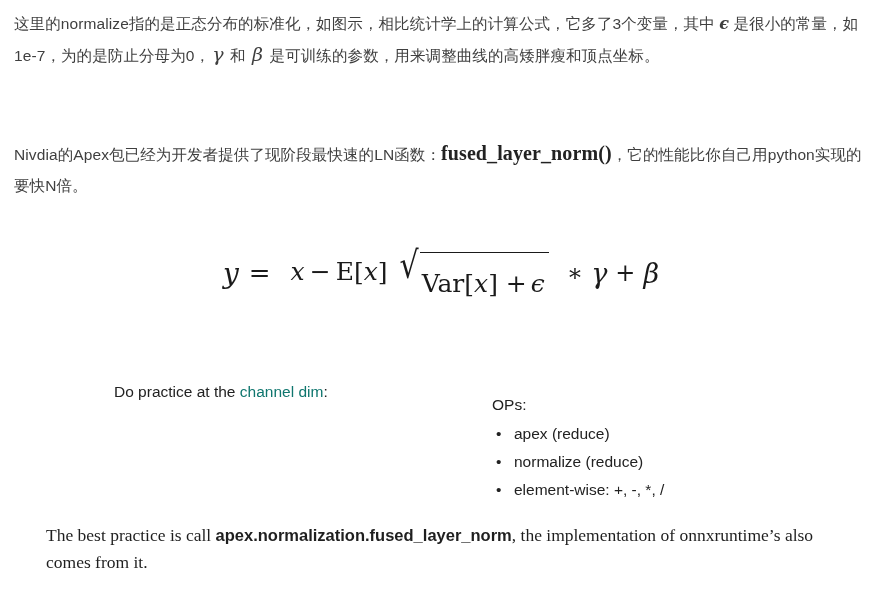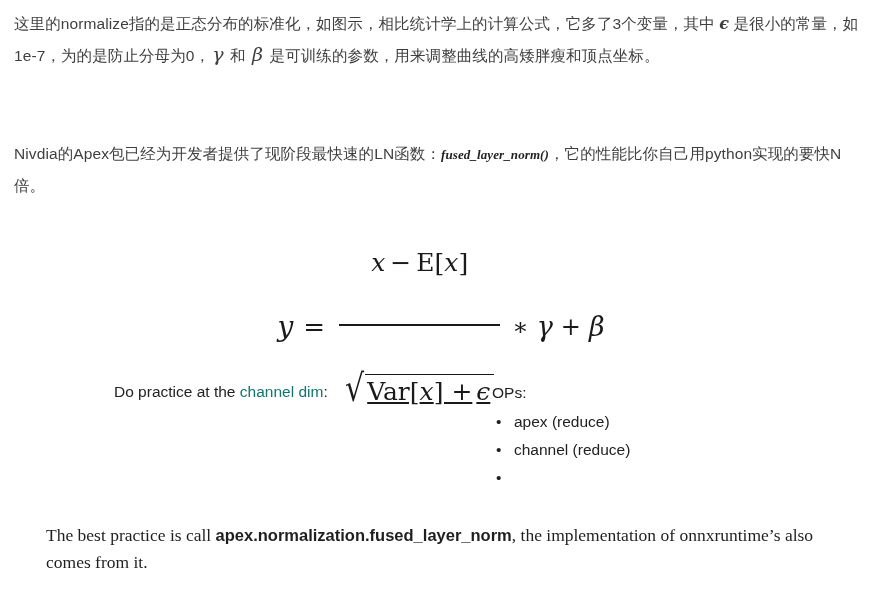--- a/index.html
+++ b/index.html
@@ -40,23 +40,22 @@
     font-size: 16px;
   }
   .math-sym-big {
     font-family: "DejaVu Serif", serif;
     font-style: italic;
     font-size: 19px;
     padding: 0 2px;
   }
   .bold-ital-code {
     font-weight: bold;
-    font-style: italic;
     font-family: "Liberation Serif", serif;
-    font-size: 13px;
+    font-size: 20px;
     color: #222;
   }
 
   
   .formula {
     position: absolute;
     top: 248px;
     left: 0;
     width: 882px;
     text-align: center;
@@ -66,26 +65,25 @@
   .fml-row {
     display: inline-flex;
     align-items: center;
     justify-content: center;
     font-size: 27px;
   }
   .fml-y { font-style: italic; font-size: 28px; }
   .fml-eq { padding: 0 10px; font-size: 26px; }
   .frac {
     display: inline-flex;
-    flex-direction: column;
+    flex-direction: row;
     align-items: center;
     justify-content: center;
     vertical-align: middle;
     padding: 0 4px;
-    gap: 44px;
   }
   .frac .num {
     font-size: 25px;
     padding: 0 6px 3px 6px;
     font-style: normal;
   }
   .frac .bar {
     width: 100%;
     height: 1.6px;
     background: #1a1a1a;
@@ -104,40 +102,39 @@
   .sqrt .radical {
     font-size: 30px;
     line-height: 1;
     transform: scaleY(1.25);
     transform-origin: center;
     font-style: normal;
     padding-right: 1px;
   }
   .sqrt .radicand {
     border-top: 1.6px solid #1a1a1a;
-    padding: 2px 4px 0 2px;
+    padding: 16px 4px 0 2px;
     font-style: normal;
-    text-decoration: underline;
   }
   .fml-mul { padding: 0 8px; font-size: 24px; }
   .greek { font-family: "DejaVu Serif", serif; font-style: italic; }
 
   
   .notes-left {
     position: absolute;
     top: 380px;
     left: 114px;
     font-family: "Liberation Sans", sans-serif;
     font-size: 15.5px;
     line-height: 24px;
     color: #222222;
   }
   .notes-right {
     position: absolute;
-    top: 380px;
+    top: 392px;
     left: 492px;
     font-family: "Liberation Sans", sans-serif;
     font-size: 15.5px;
     line-height: 26px;
     color: #222222;
   }
   .accent { color: #0f766e; }
   .bullets {
     list-style: none;
     margin: 3px 0 0 0;
@@ -213,24 +210,25 @@
 
   <div class="notes-right">
     <div>OPs:</div>
     <ul class="bullets">
       <li>
         <span class="dot">•</span>
         <span>apex (reduce)</span>
       </li>
       <li>
         <span class="dot">•</span>
-        <span>channel (reduce)</span>
+        <span>normalize (reduce)</span>
       </li>
       <li>
         <span class="dot">•</span>
+        <span>element-wise: +, -, *, /</span>
       </li>
     </ul>
   </div>
 
   <div class="practice">
     <span>The best practice is call </span><b>apex.normalization.fused_layer_norm</b><span>, the implementation of onnxruntime’s also comes from it.</span>
   </div>
 
 </div>
 

